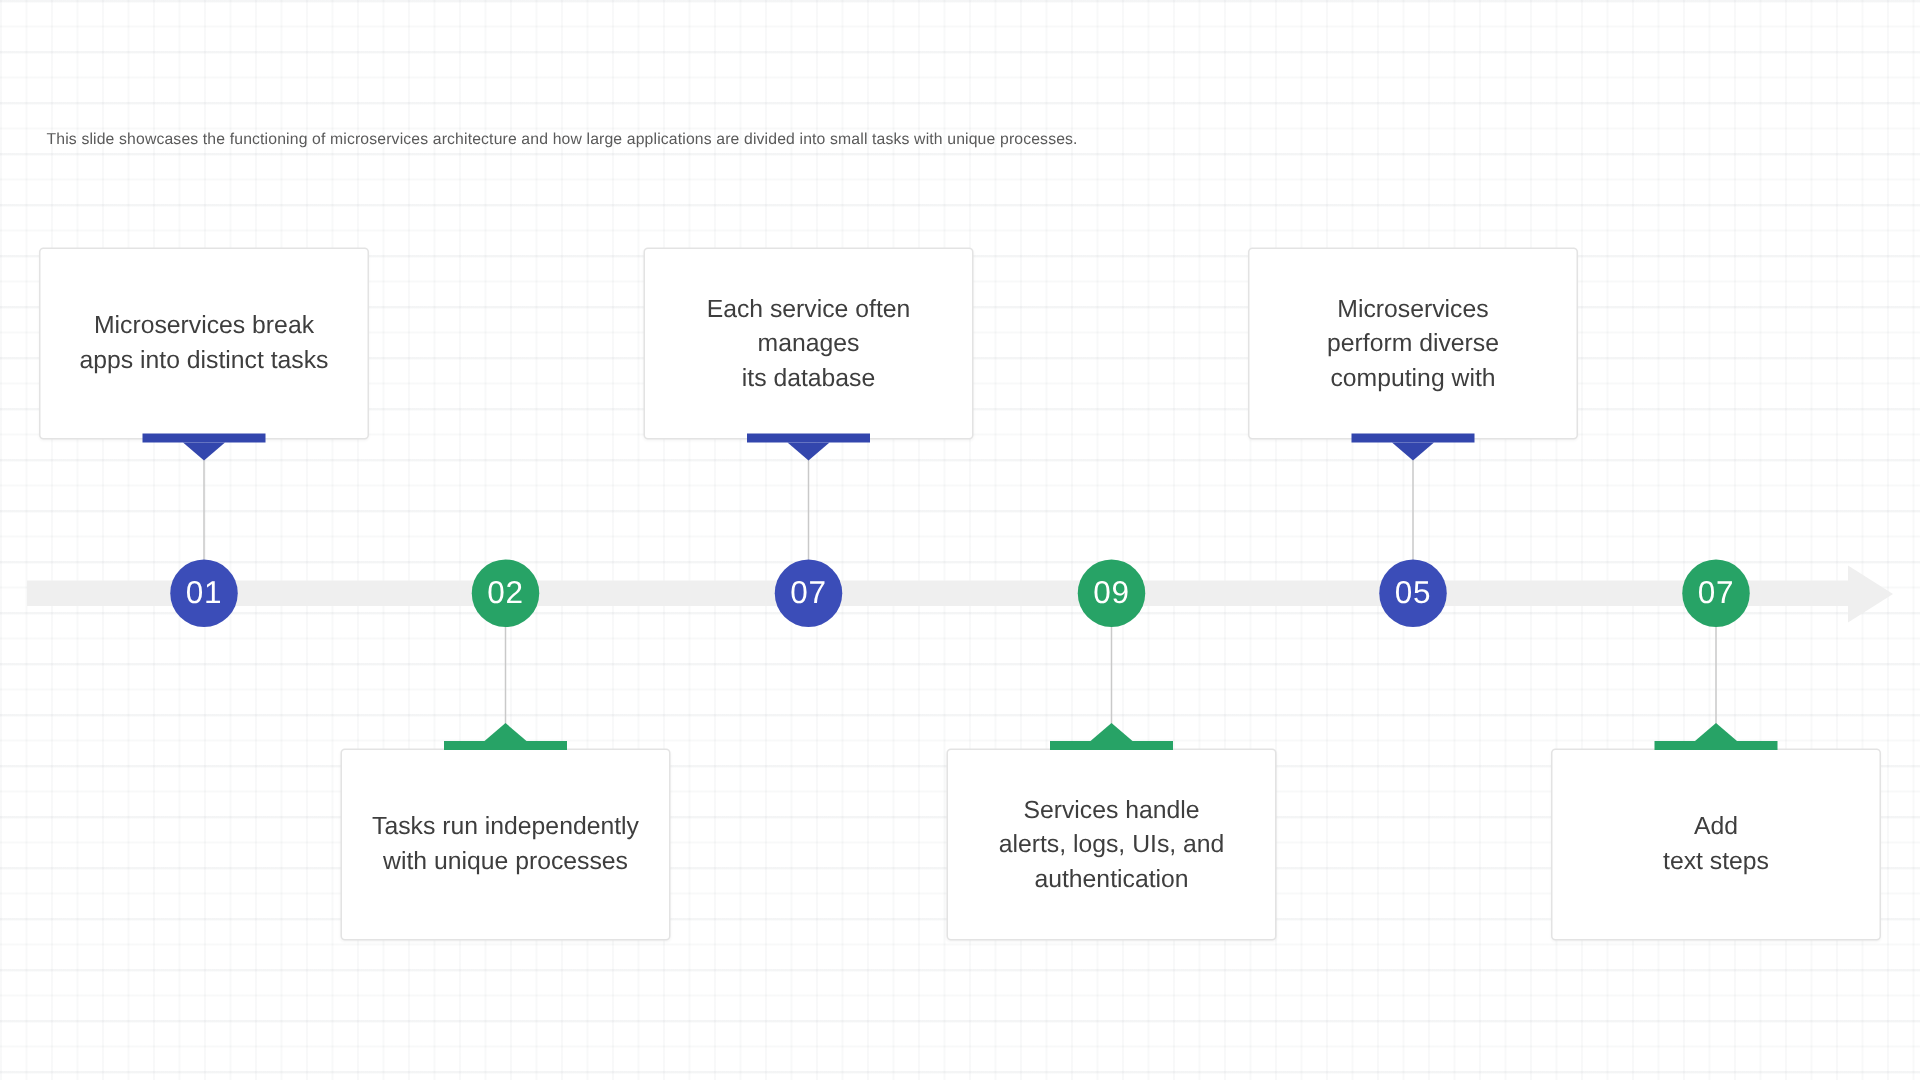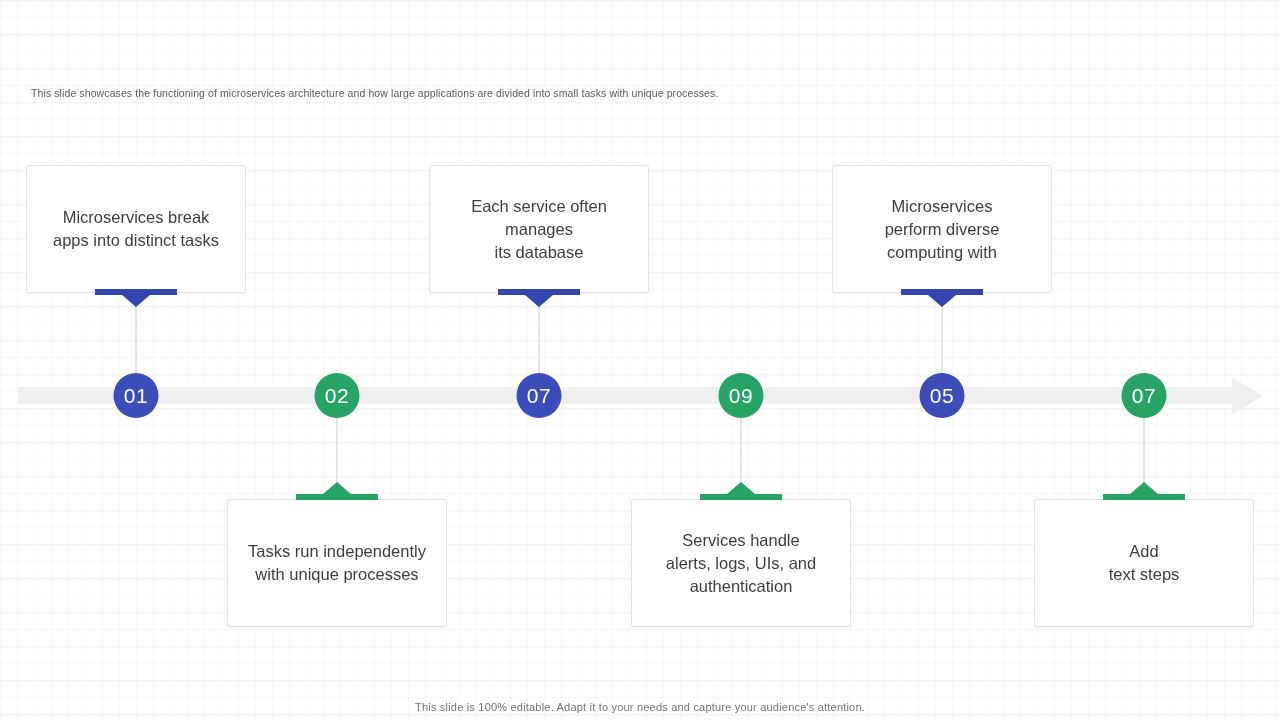--- a/index.html
+++ b/index.html
@@ -184,15 +184,14 @@
     <div class="vline"></div>
     <div class="card">
       <div class="card-text">Add
 text steps</div>
     </div>
     <div class="bar"></div>
     <div class="tri"></div>
     <div class="circle">07</div>
   </div>
 
-  <div class="footer">This slide is 100% editable. Adapt it to your needs and capture your audience's attention.</div>
 
 </div>
 
 </body></html>

